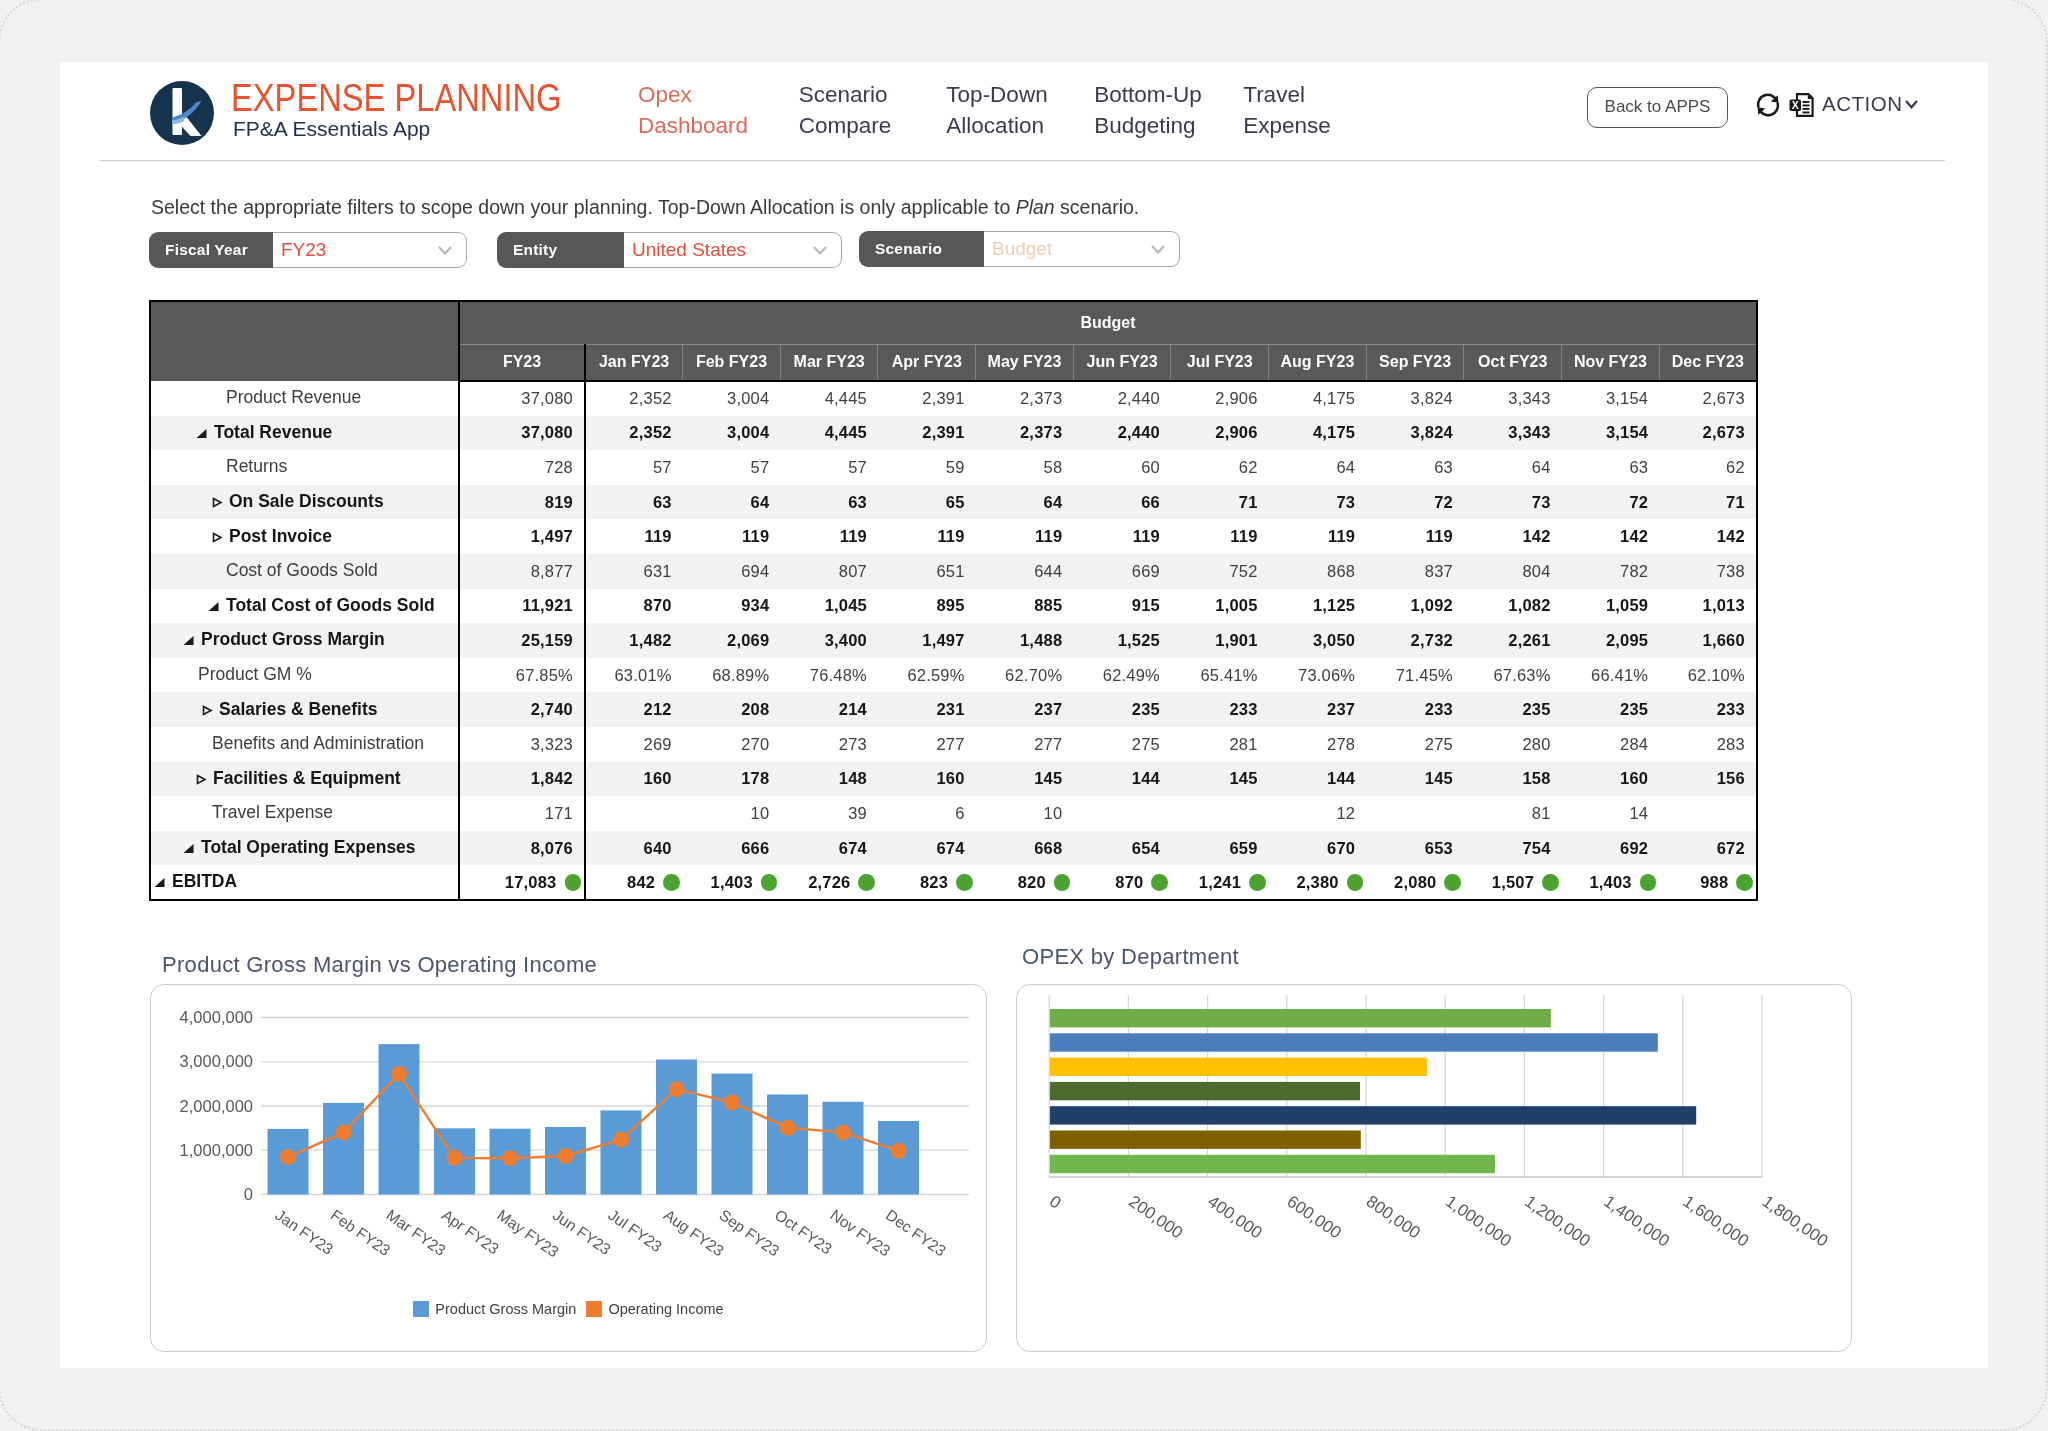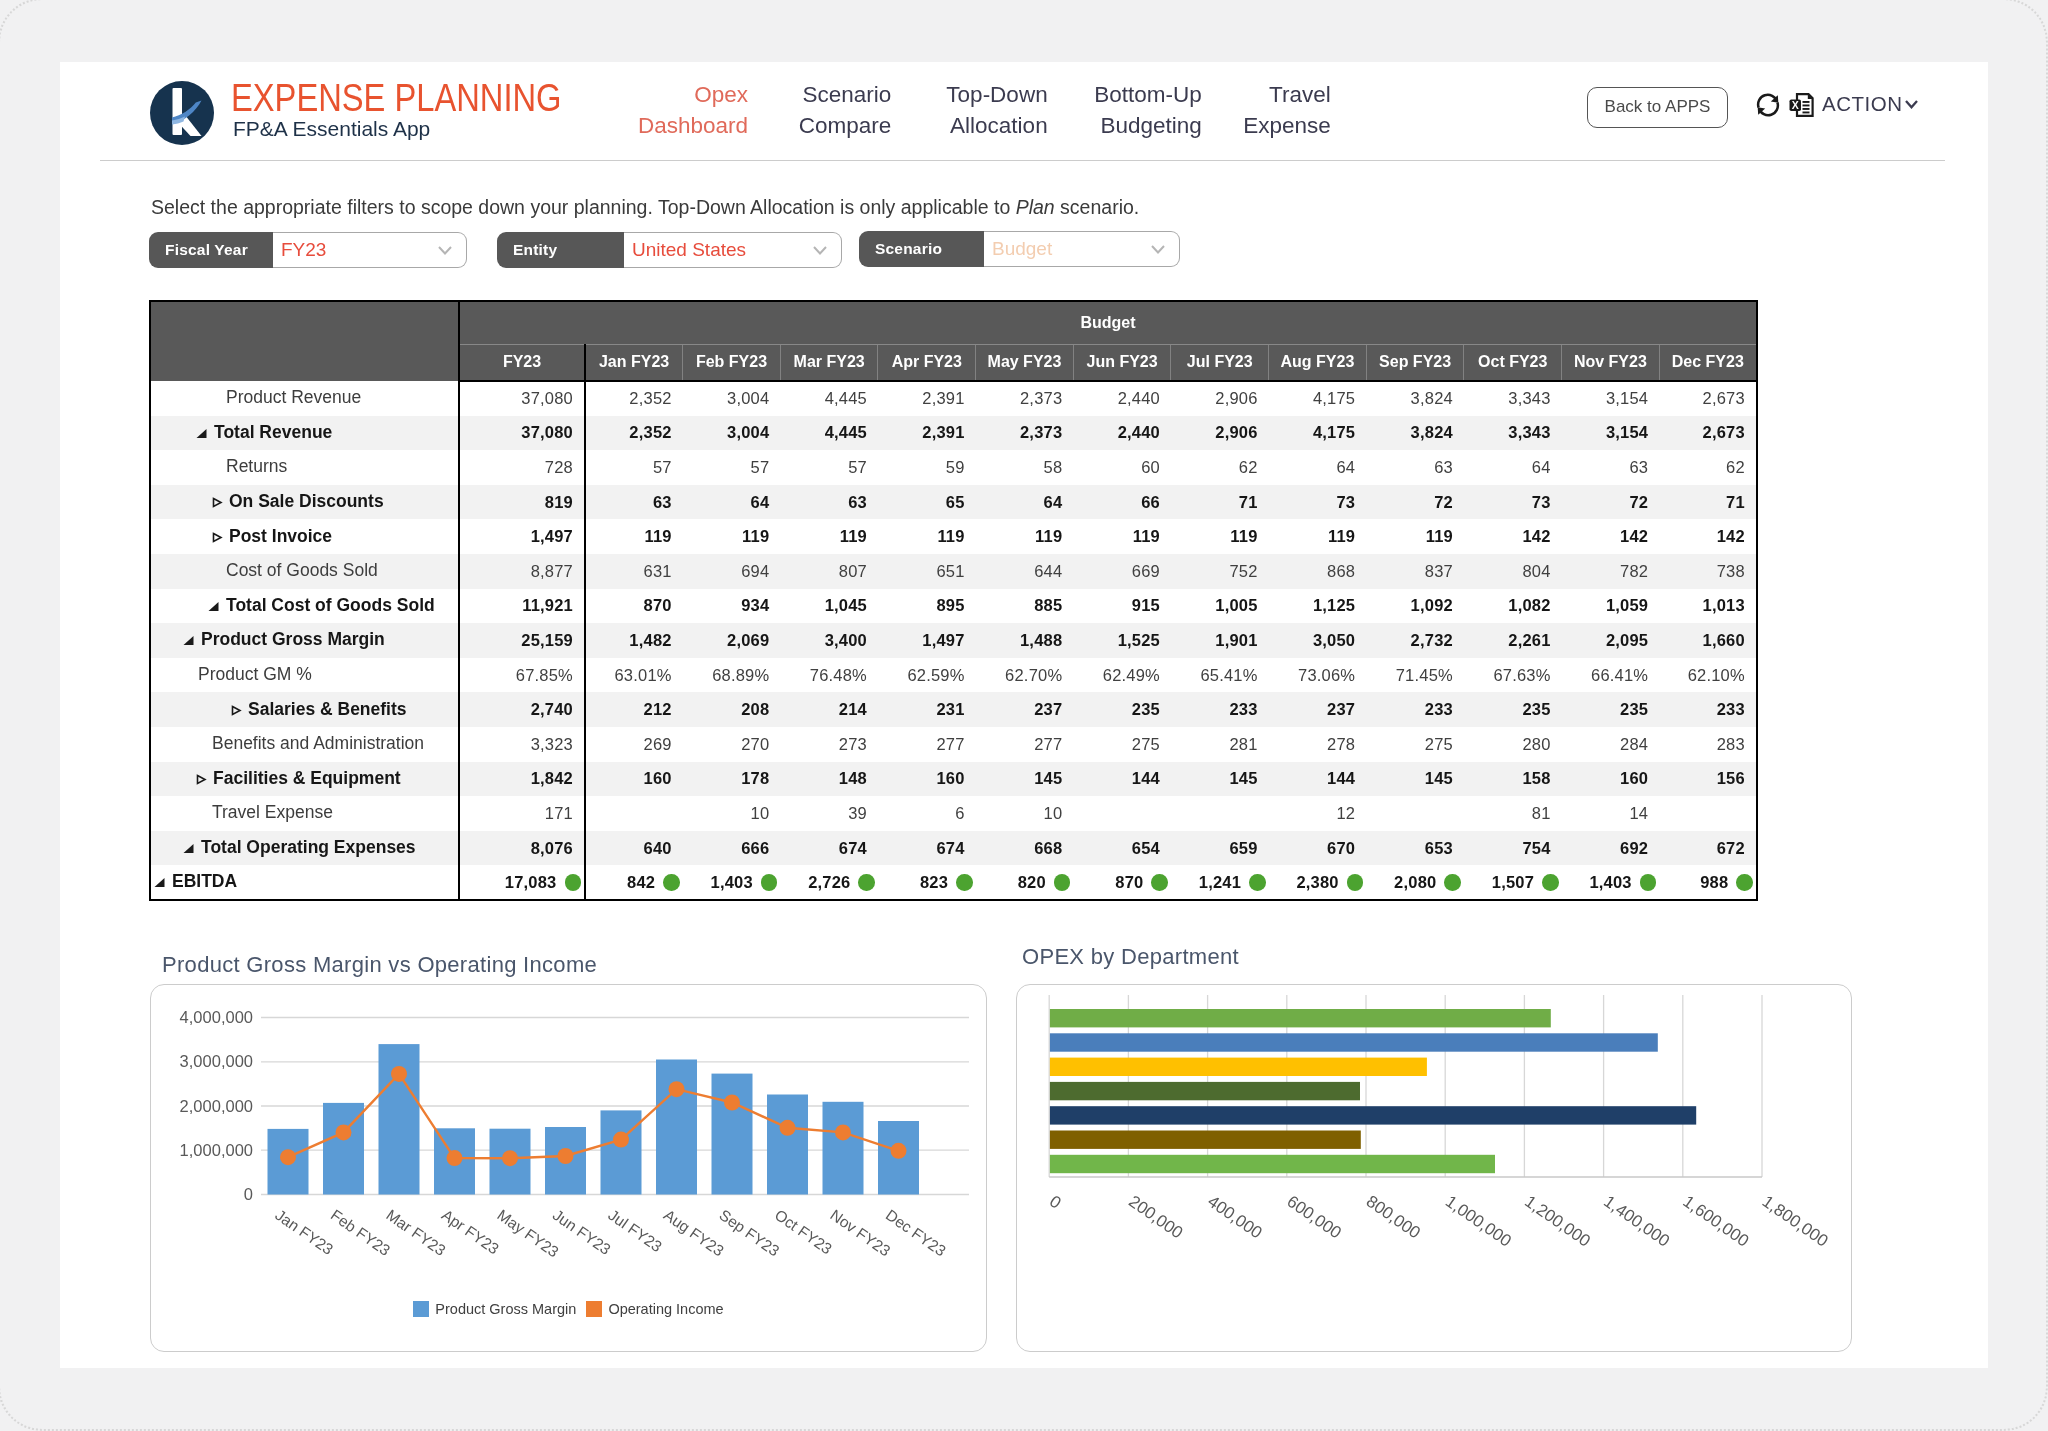--- a/index.html
+++ b/index.html
@@ -2,21 +2,21 @@
 <html><head><meta charset="utf-8"><title>Expense Planning</title>
 <style>
 *{margin:0;padding:0;box-sizing:border-box}
 html,body{width:2048px;height:1431px;background:#f1f1f2;font-family:"Liberation Sans",sans-serif;overflow:hidden}
 .bg{position:absolute;left:-2px;top:-2px;width:2050px;height:1433px;border:2px dotted #d7d7d7;border-radius:44px}
 .card{position:absolute;left:60px;top:62px;width:1928px;height:1306px;background:#fff}
 .abs{position:absolute}
 
 .title{position:absolute;left:231px;top:77px;font-size:38px;color:#e8532f;white-space:nowrap;transform:scaleX(.86);transform-origin:left center}
 .subtitle{position:absolute;left:233px;top:117px;font-size:21px;color:#1e3148}
-.nav{position:absolute;top:79px;text-align:right;font-size:22.5px;line-height:31px;color:#3b3b4f;transform:translateX(-50%);white-space:nowrap}
+.nav{position:absolute;top:79px;text-align:left;font-size:22.5px;line-height:31px;color:#3b3b4f;transform:translateX(-50%);white-space:nowrap}
 .nav.act{color:#e06a5a}
 .btn{position:absolute;left:1587px;top:87px;width:141px;height:41px;border:1.8px solid #555;border-radius:10px;font-size:17px;color:#4a4a4a;text-align:center;line-height:37px}
 .action{position:absolute;left:1822px;top:92px;font-size:20.5px;color:#3b3b4f;letter-spacing:.5px}
 .sep{position:absolute;left:100px;top:160px;width:1845px;height:1px;background:#ccc}
 
 .intro{position:absolute;left:151px;top:196px;font-size:19.5px;color:#3a3a3a}
 .filter{position:absolute;height:36px;border-radius:11px;font-size:19px}
 .flab{position:absolute;left:0;top:0;height:36px;background:#575757;color:#fff;border-radius:9px 0 0 9px;padding-left:16px;display:flex;align-items:center;font-weight:bold;font-size:15.5px;letter-spacing:.2px}
 .fval{position:absolute;top:0;height:36px;background:#fff;border:1px solid #a8a8a8;border-left:none;border-radius:0 9px 9px 0;display:flex;align-items:center;padding-left:8px;color:#e74c3c}
 .fval .chev{position:absolute;right:14px;top:13px}
@@ -295,21 +295,21 @@
 <td class="num">62.70%</td>
 <td class="num">62.49%</td>
 <td class="num">65.41%</td>
 <td class="num">73.06%</td>
 <td class="num">71.45%</td>
 <td class="num">67.63%</td>
 <td class="num">66.41%</td>
 <td class="num">62.10%</td>
 </tr>
 <tr class="r odd b">
-<td class="lab" style="padding-left:79px"><svg class="tri" width="12" height="13" viewBox="0 0 12 13">
+<td class="lab" style="padding-left:50px"><svg class="tri" width="12" height="13" viewBox="0 0 12 13">
             <path d="M2.5 2.5 L10 6.5 L2.5 10.5 Z" fill="none" stroke="#1a1a1a" stroke-width="1.6"></path>
           </svg><span class="lt">Salaries &amp; Benefits</span></td>
 <td class="num fy">2,740</td>
 <td class="num">212</td>
 <td class="num">208</td>
 <td class="num">214</td>
 <td class="num">231</td>
 <td class="num">237</td>
 <td class="num">235</td>
 <td class="num">233</td>

